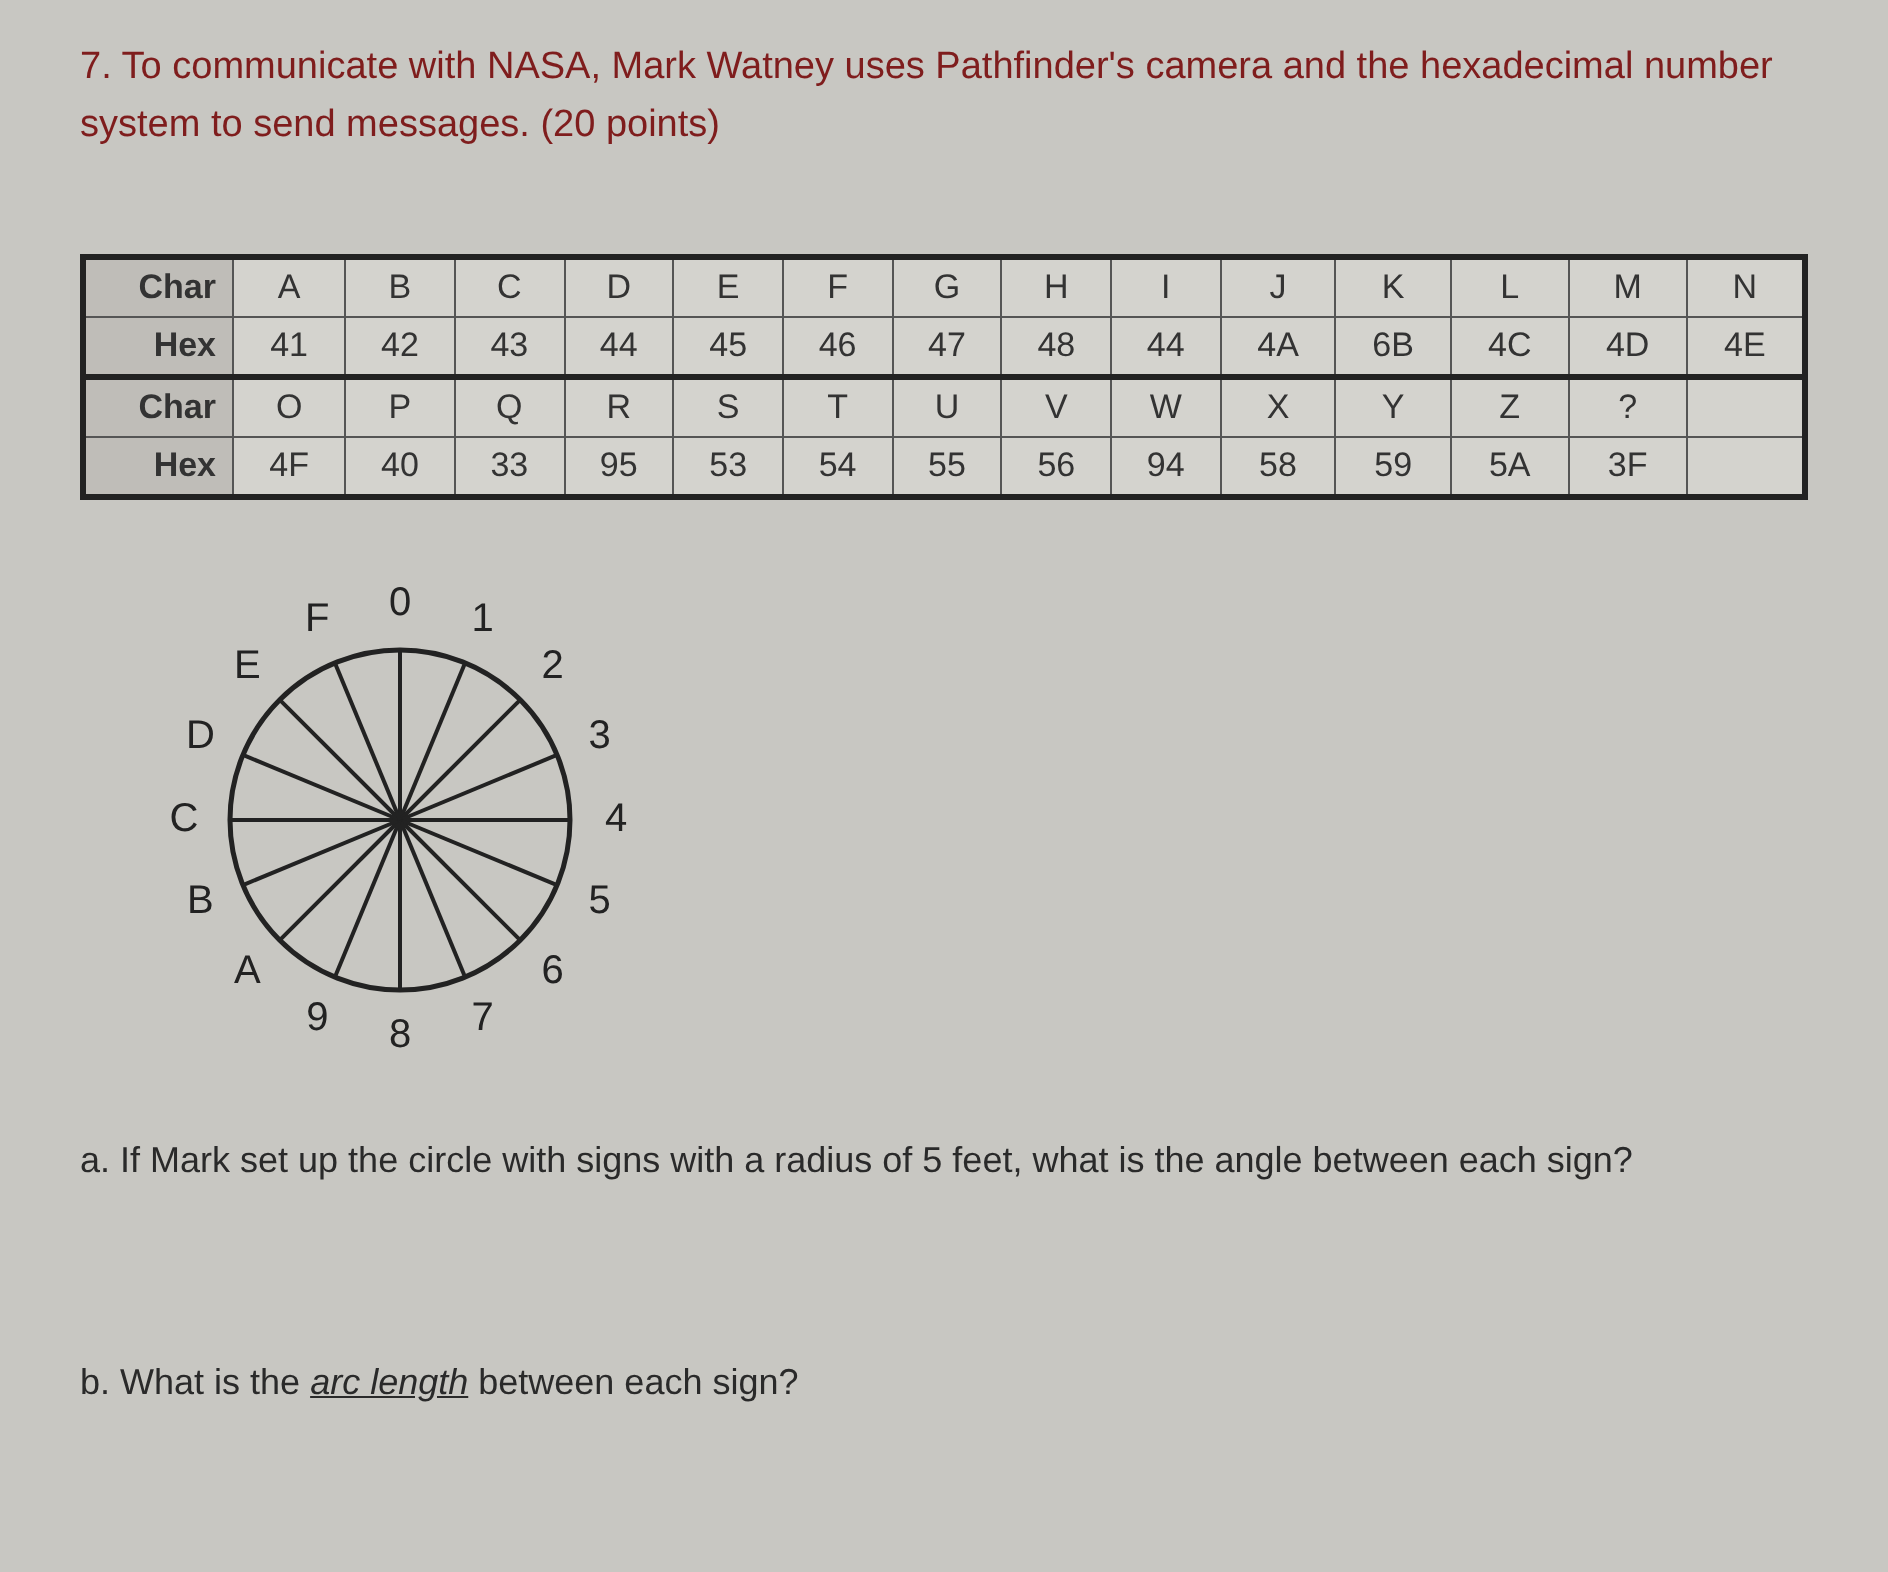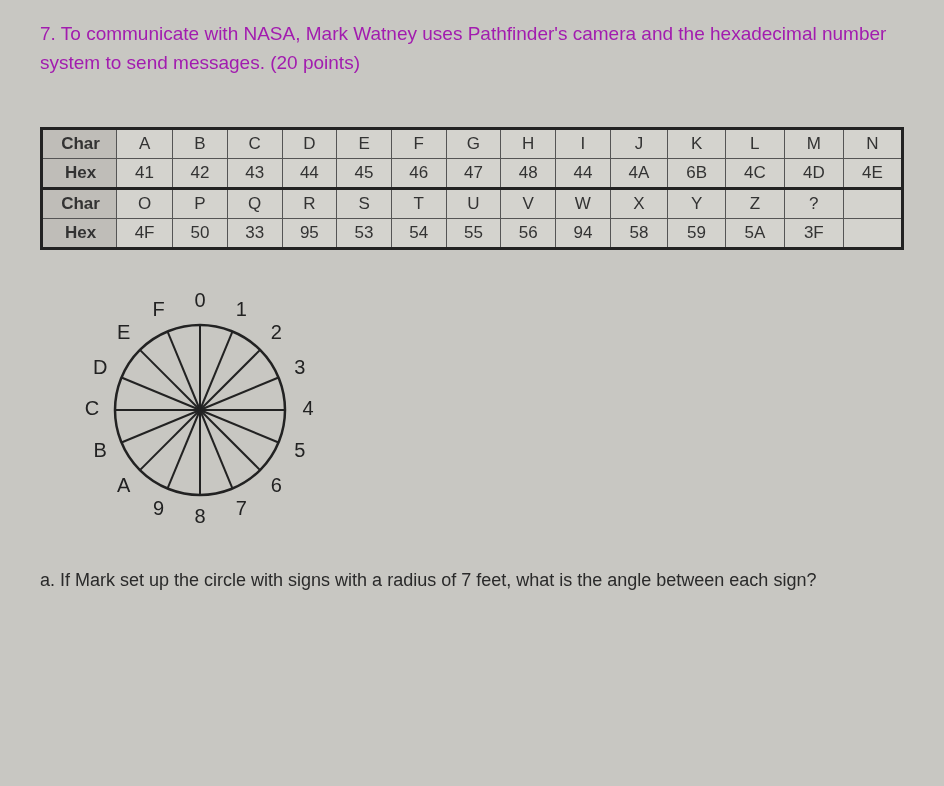--- a/index.html
+++ b/index.html
@@ -13,42 +13,42 @@
       background: #c8c7c2;
       font-family: Arial, Helvetica, sans-serif;
       color: #333;
       padding: 20px 40px;
       position: relative;
     }
     .question-header {
       font-size: 19px;
       line-height: 1.5;
       margin-bottom: 50px;
-      color: #a21caf;
+      color: #7f1d1d;
     }
     .table-container {
       margin-bottom: 30px;
     }
     table {
       border-collapse: collapse;
       width: 100%;
       border: 3px solid #222;
       background: #d4d3ce;
     }
     td {
       border: 1px solid #555;
       padding: 4px 8px;
       text-align: center;
       font-size: 17px;
       height: 28px;
     }
     td.label-cell {
       background: #bfbdb8;
       font-weight: bold;
-      text-align: center;
+      text-align: right;
       padding-left: 10px;
       width: 75px;
     }
     .row-separator td {
       border-top: 3px solid #222;
     }
     .circle-container {
       position: relative;
       width: 260px;
       height: 260px;
@@ -125,21 +125,21 @@
       <td>W</td>
       <td>X</td>
       <td>Y</td>
       <td>Z</td>
       <td>?</td>
       <td></td>
     </tr>
     <tr>
       <td class="label-cell">Hex</td>
       <td>4F</td>
-      <td>50</td>
+      <td>40</td>
       <td>33</td>
       <td>95</td>
       <td>53</td>
       <td>54</td>
       <td>55</td>
       <td>56</td>
       <td>94</td>
       <td>58</td>
       <td>59</td>
       <td>5A</td>
@@ -184,14 +184,17 @@
         <text x="30.221010488781005" y="88.67018930457036" text-anchor="middle" dominant-baseline="middle" font-size="20" font-family="Arial" fill="#222">D</text>
         <line x1="130" y1="130" x2="69.89592359914344" y2="69.89592359914346" stroke="#222" stroke-width="2"></line>
         <text x="53.63246763185285" y="53.632467631852876" text-anchor="middle" dominant-baseline="middle" font-size="20" font-family="Arial" fill="#222">E</text>
         <line x1="130" y1="130" x2="97.4719082489674" y2="51.47023973654062" stroke="#222" stroke-width="2"></line>
         <text x="88.67018930457033" y="30.22101048878102" text-anchor="middle" dominant-baseline="middle" font-size="20" font-family="Arial" fill="#222">F</text>
       </g>
   </svg>
 </div>
 
 <div class="questions">
-  <div class="question-a">a. If Mark set up the circle with signs with a radius of 7 feet, what is the angle between each sign?</div>
+  <div class="question-a">a. If Mark set up the circle with signs with a radius of 5 feet, what is the angle between each sign?</div>
+  <div>
+    <span>b. What is the </span><span class="underline">arc length</span><span> between each sign?</span>
+  </div>
 </div>
 
 </body></html>

